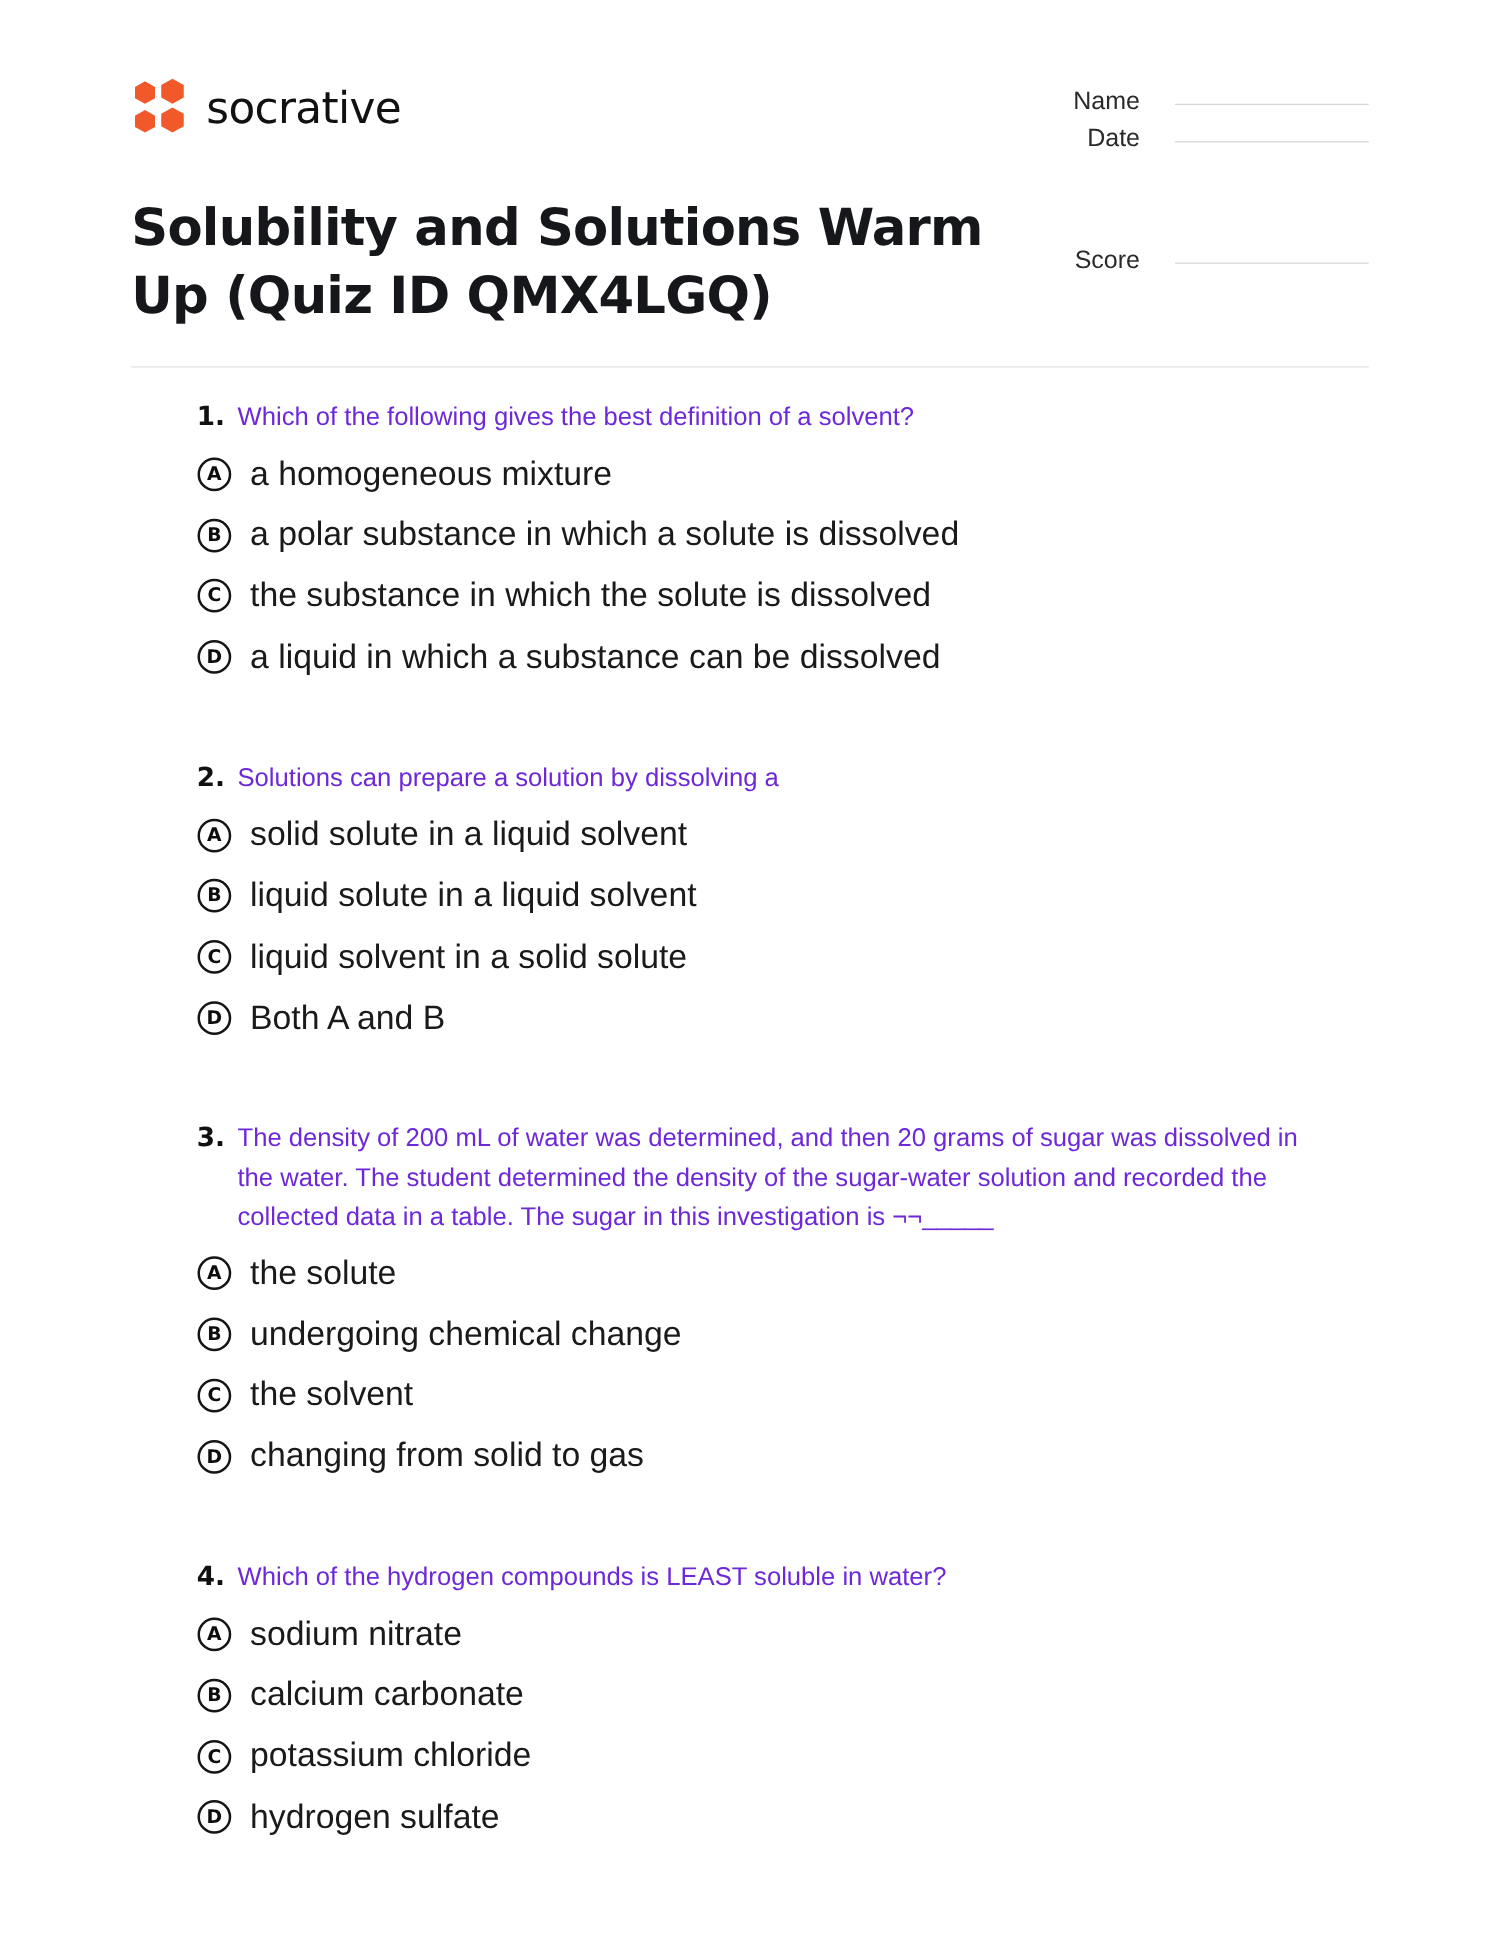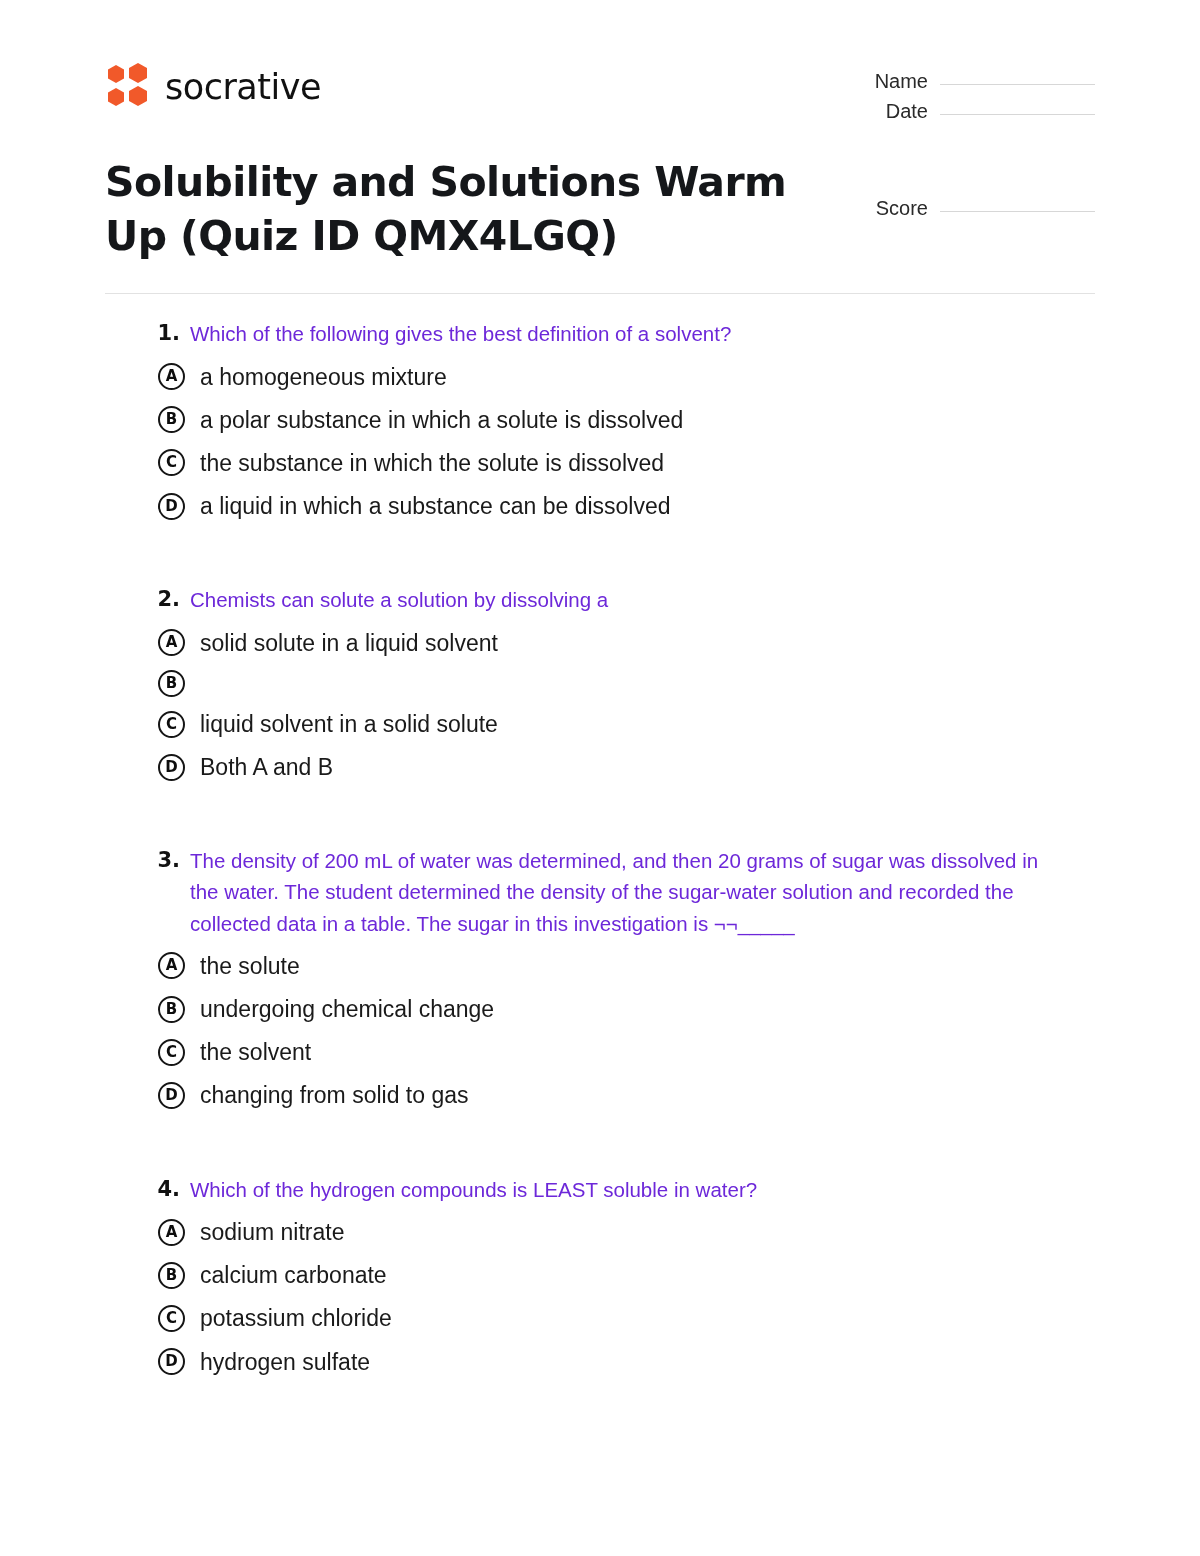--- a/index.html
+++ b/index.html
@@ -58,21 +58,21 @@
   .fields {
     position: absolute;
     right: 105px;
     top: 70px;
     width: 240px;
   }
   .field-row {
     display: flex;
     align-items: baseline;
     justify-content: flex-end;
-    gap: 12px;
+    gap: 28px;
     margin-bottom: 7px;
   }
   .field-label {
     font-size: 20px;
     color: #2a2a2a;
     white-space: nowrap;
     font-family: "Liberation Sans", sans-serif;
   }
   .field-line {
     display: block;
@@ -168,21 +168,21 @@
     justify-content: center;
     font-size: 15px;
     font-weight: 700;
     color: #0d0d0d;
     box-sizing: border-box;
     font-family: "DejaVu Sans", sans-serif;
     line-height: 1;
   }
   .opt-text {
     margin-left: 15px;
-    font-size: 23px;
+    font-size: 27px;
     color: #1a1a1a;
     line-height: 1.4;
     font-family: "Liberation Sans", sans-serif;
   }
 
   .q1 { margin-bottom: 62px; }
   .q2 { margin-bottom: 62px; }
   .q3 { margin-bottom: 62px; }
 </style>
 </head>
@@ -245,29 +245,30 @@
         <div class="option">
           <span class="opt-bullet">D</span>
           <span class="opt-text">a liquid in which a substance can be dissolved</span>
         </div>
       </div>
     </div>
 
     <div class="question q2">
       <div class="q-head">
         <div class="q-num">2.</div>
-        <div class="q-text">Chemists can solute a solution by dissolving a</div>
+        <div class="q-text">Solutions can prepare a solution by dissolving a</div>
       </div>
       <div class="options">
         <div class="option">
           <span class="opt-bullet">A</span>
           <span class="opt-text">solid solute in a liquid solvent</span>
         </div>
         <div class="option">
           <span class="opt-bullet">B</span>
+          <span class="opt-text">liquid solute in a liquid solvent</span>
         </div>
         <div class="option">
           <span class="opt-bullet">C</span>
           <span class="opt-text">liquid solvent in a solid solute</span>
         </div>
         <div class="option">
           <span class="opt-bullet">D</span>
           <span class="opt-text">Both A and B</span>
         </div>
       </div>

